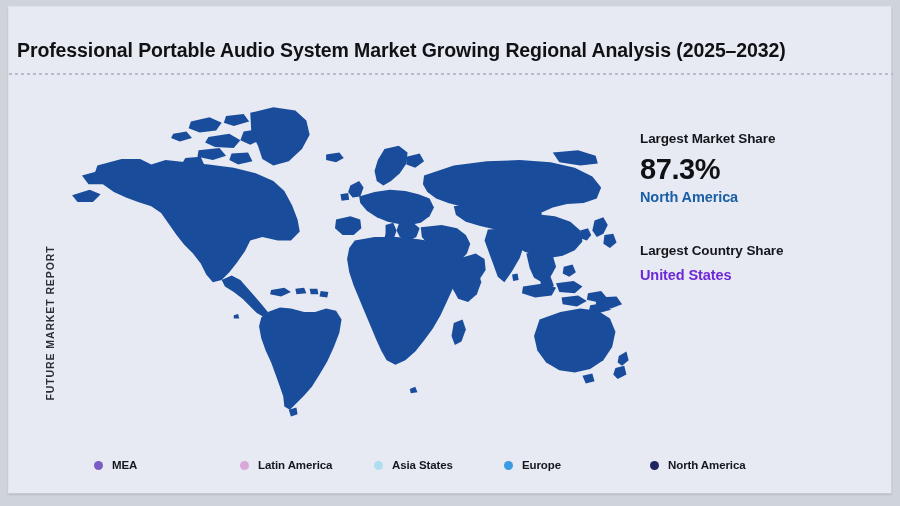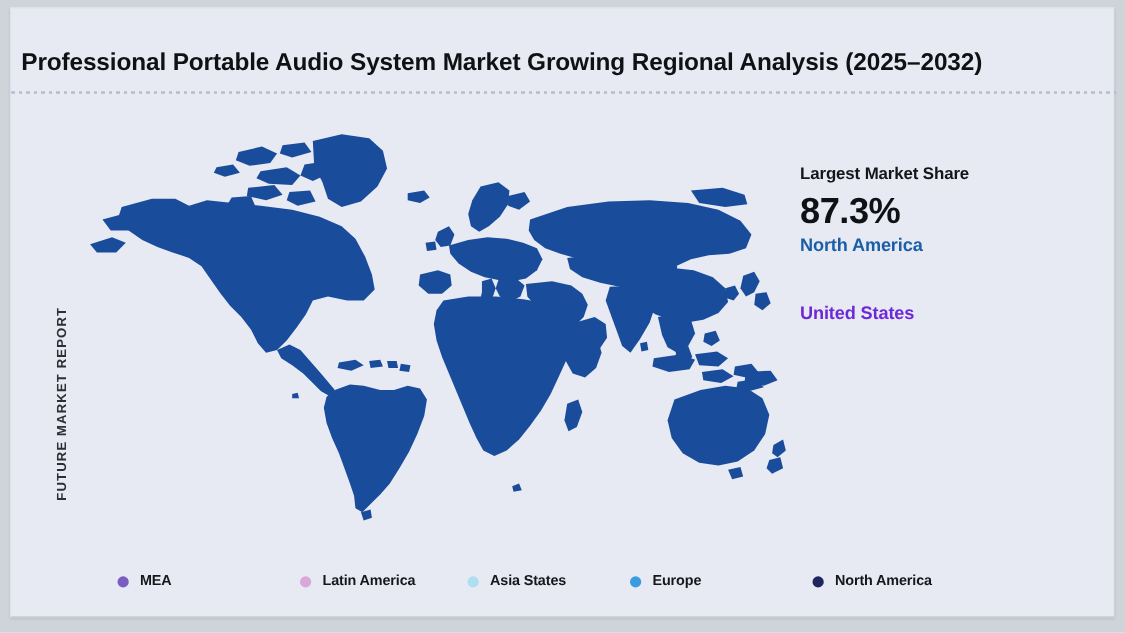--- a/index.html
+++ b/index.html
@@ -186,20 +186,21 @@
     </svg>
   </div>
 
   <div class="stats">
     <div class="stat-block">
       <div class="stat-head">Largest Market Share</div>
       <div class="stat-val">87.3%</div>
       <div class="stat-sub" style="color: rgb(26, 94, 168);">North America</div>
     </div>
     <div class="stat-block second">
+      <div class="stat-head">Largest Country Share</div>
       <div class="stat-sub" style="color: #6d28d9;">United States</div>
     </div>
   </div>
 
   <div class="legend">
     <div class="lg-item" style="width:146px">
       <span class="lg-dot" style="background: rgb(123, 91, 196);"></span>
       <span class="lg-label">MEA</span>
     </div>
     <div class="lg-item" style="width:134px">

